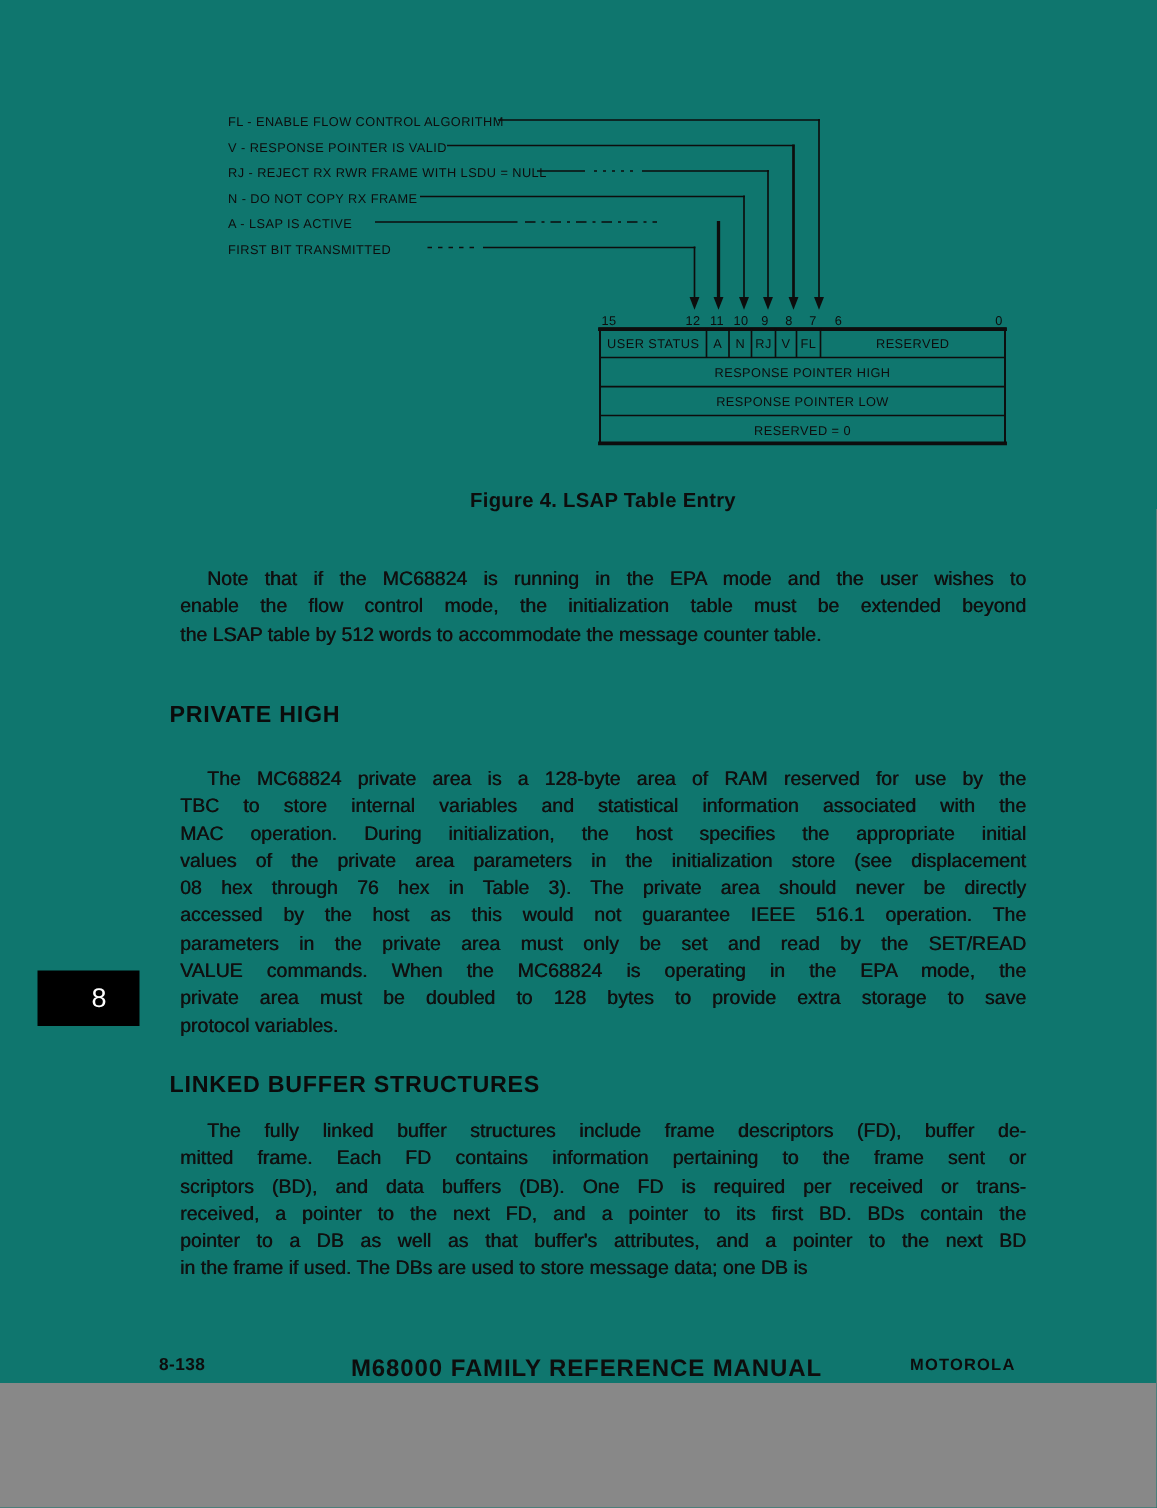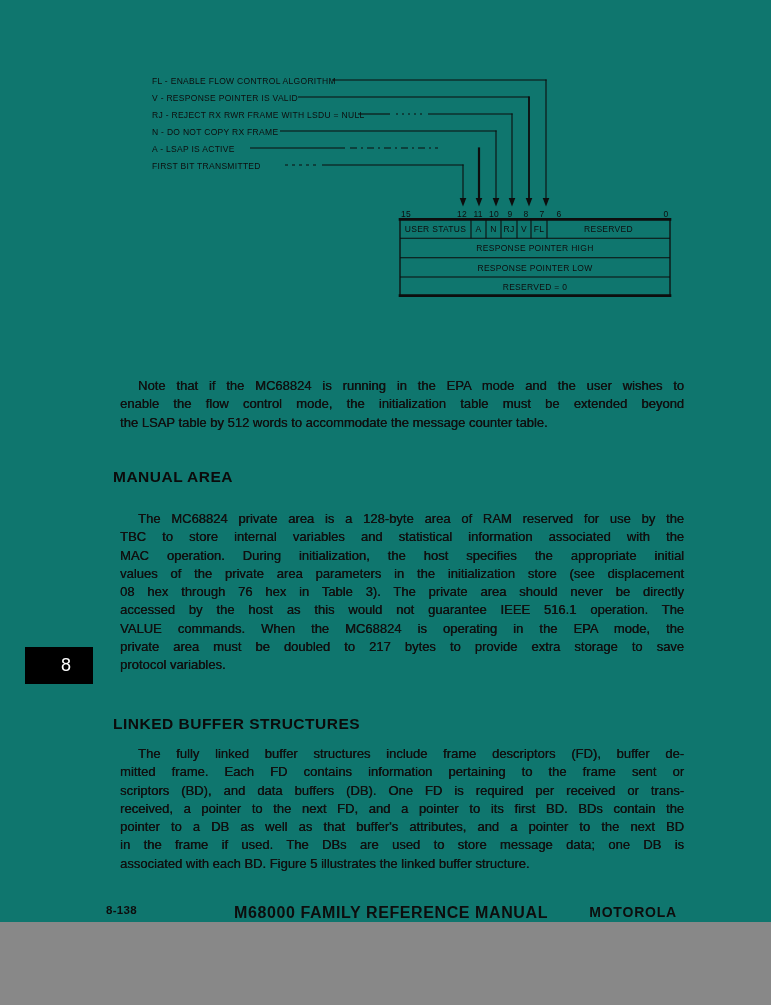--- a/index.html
+++ b/index.html
@@ -31,21 +31,21 @@
     letter-spacing:.5px; color:#0b0b0b;
   }
   .h1{top:468px;} .h2{top:715px;}
   .tab{
     position:absolute; left:25px; top:647px; width:68px; height:37px;
     background:#000; color:#fff; font-size:18px; line-height:37px;
     text-align:center; padding-left:14px; box-sizing:border-box;
   }
   .footer-left{position:absolute; left:106px; top:904px; font-size:11.5px; font-weight:bold; letter-spacing:.3px;}
   .footer-center{position:absolute; left:106px; top:904px; width:570px; text-align:center; font-size:16px; font-weight:bold; letter-spacing:.6px;}
-  .footer-right{position:absolute; right:94px; top:904px; font-size:14px; font-weight:bold; letter-spacing:.8px;}
+  .footer-right{position:absolute; right:94px; top:904px; font-size:11px; font-weight:bold; letter-spacing:.8px;}
   .art{position:absolute; height:2px; background:#000;}
   .art1{left:30px; top:991px; width:146px; background:repeating-linear-gradient(90deg,#000 0 26px,transparent 26px 33px);}
   .art2{left:325px; top:990px; width:27px; background:linear-gradient(90deg,#000 0 3px,transparent 3px 6px,#000 6px 27px);}
   .art3{left:469px; top:989px; width:5px;}
 </style>
 </head>
 <body>
 
 <div class="page">
 
@@ -120,49 +120,50 @@
       <text class="cell" x="369" y="161.8">RJ</text>
       <text class="cell" x="384" y="161.8">V</text>
       <text class="cell" x="399" y="161.8">FL</text>
       <text class="cell" x="468.5" y="161.8">RESERVED</text>
       <text class="cell" x="395" y="181.2">RESPONSE POINTER HIGH</text>
       <text class="cell" x="395" y="200.6">RESPONSE POINTER LOW</text>
       <text class="cell" x="395" y="219.9">RESERVED = 0</text>
     </g>
   </svg>
 
+  <div class="caption">Figure 4. LSAP Table Entry</div>
 
   <div class="para p1">
       <div class="tline first">Note that if the MC68824 is running in the EPA mode and the user wishes to</div>
       <div class="tline">enable the flow control mode, the initialization table must be extended beyond</div>
       <div class="tline">the LSAP table by 512 words to accommodate the message counter table.</div>
     </div>
 
-  <div class="heading h1">MANUAL AREA</div>
+  <div class="heading h1">PRIVATE HIGH</div>
   <div class="para p2">
       <div class="tline first">The MC68824 private area is a 128-byte area of RAM reserved for use by the</div>
       <div class="tline">TBC to store internal variables and statistical information associated with the</div>
       <div class="tline">MAC operation. During initialization, the host specifies the appropriate initial</div>
       <div class="tline">values of the private area parameters in the initialization store (see displacement</div>
       <div class="tline">08 hex through 76 hex in Table 3). The private area should never be directly</div>
       <div class="tline">accessed by the host as this would not guarantee IEEE 516.1 operation. The</div>
+      <div class="tline">parameters in the private area must only be set and read by the SET/READ</div>
       <div class="tline">VALUE commands. When the MC68824 is operating in the EPA mode, the</div>
-      <div class="tline">private area must be doubled to 217 bytes to provide extra storage to save</div>
+      <div class="tline">private area must be doubled to 128 bytes to provide extra storage to save</div>
       <div class="tline">protocol variables.</div>
     </div>
 
   <div class="heading h2">LINKED BUFFER STRUCTURES</div>
   <div class="para p3">
       <div class="tline first">The fully linked buffer structures include frame descriptors (FD), buffer de-</div>
       <div class="tline">mitted frame. Each FD contains information pertaining to the frame sent or</div>
       <div class="tline">scriptors (BD), and data buffers (DB). One FD is required per received or trans-</div>
       <div class="tline">received, a pointer to the next FD, and a pointer to its first BD. BDs contain the</div>
       <div class="tline">pointer to a DB as well as that buffer's attributes, and a pointer to the next BD</div>
       <div class="tline">in the frame if used. The DBs are used to store message data; one DB is</div>
-      <div class="tline">associated with each BD. Figure 5 illustrates the linked buffer structure.</div>
     </div>
 
   <div class="tab">8</div>
 
   <div class="footer-left">8-138</div>
   <div class="footer-center">M68000 FAMILY REFERENCE MANUAL</div>
   <div class="footer-right">MOTOROLA</div>
 
   <div class="art art1"></div>
   <div class="art art2"></div>

